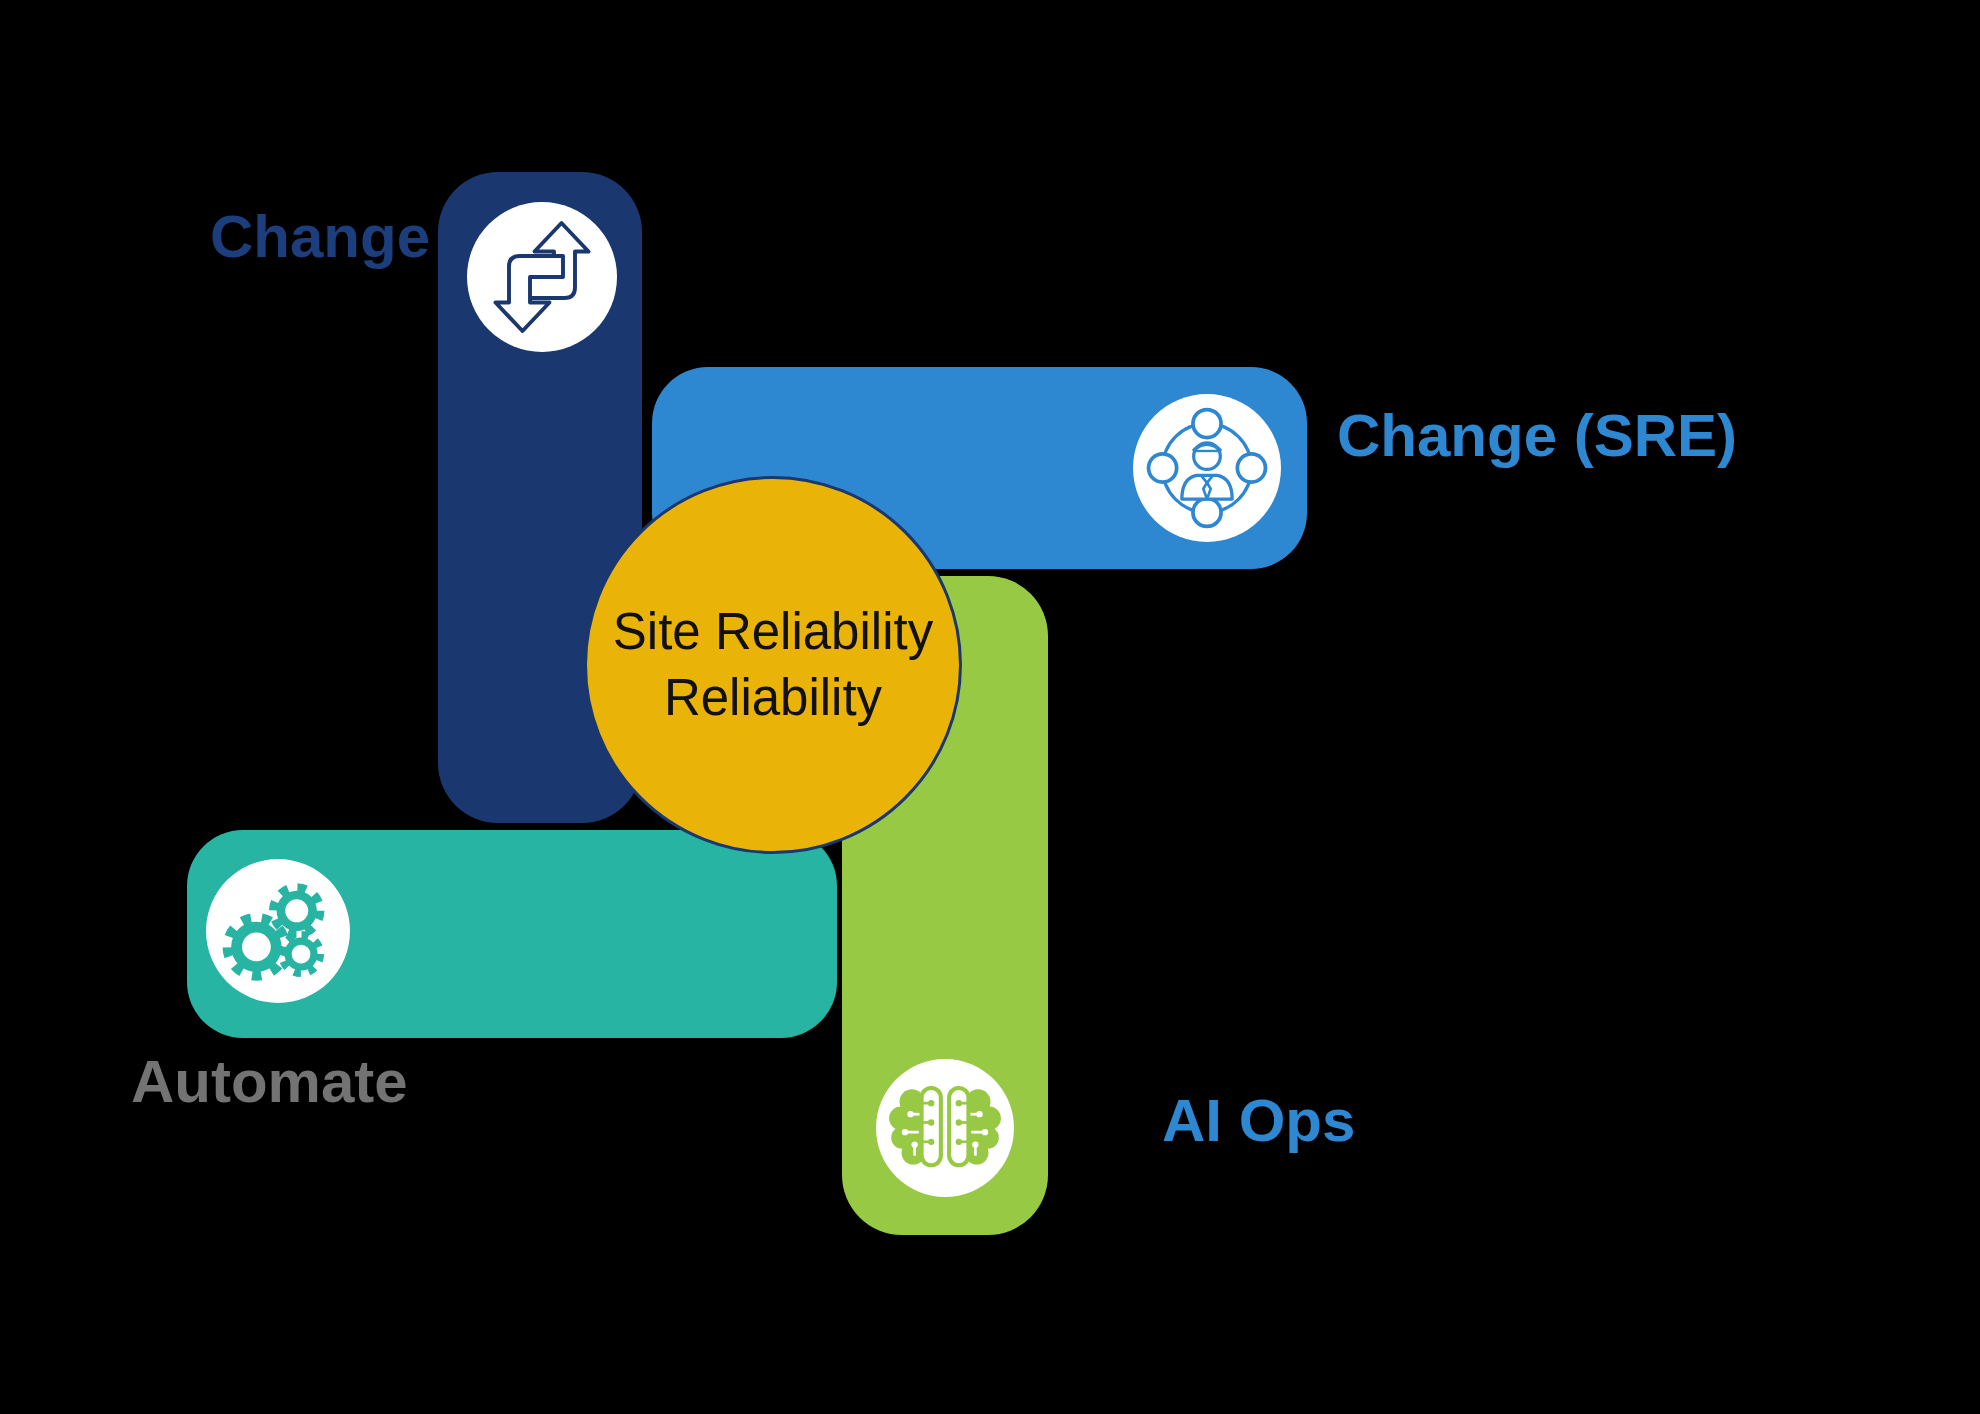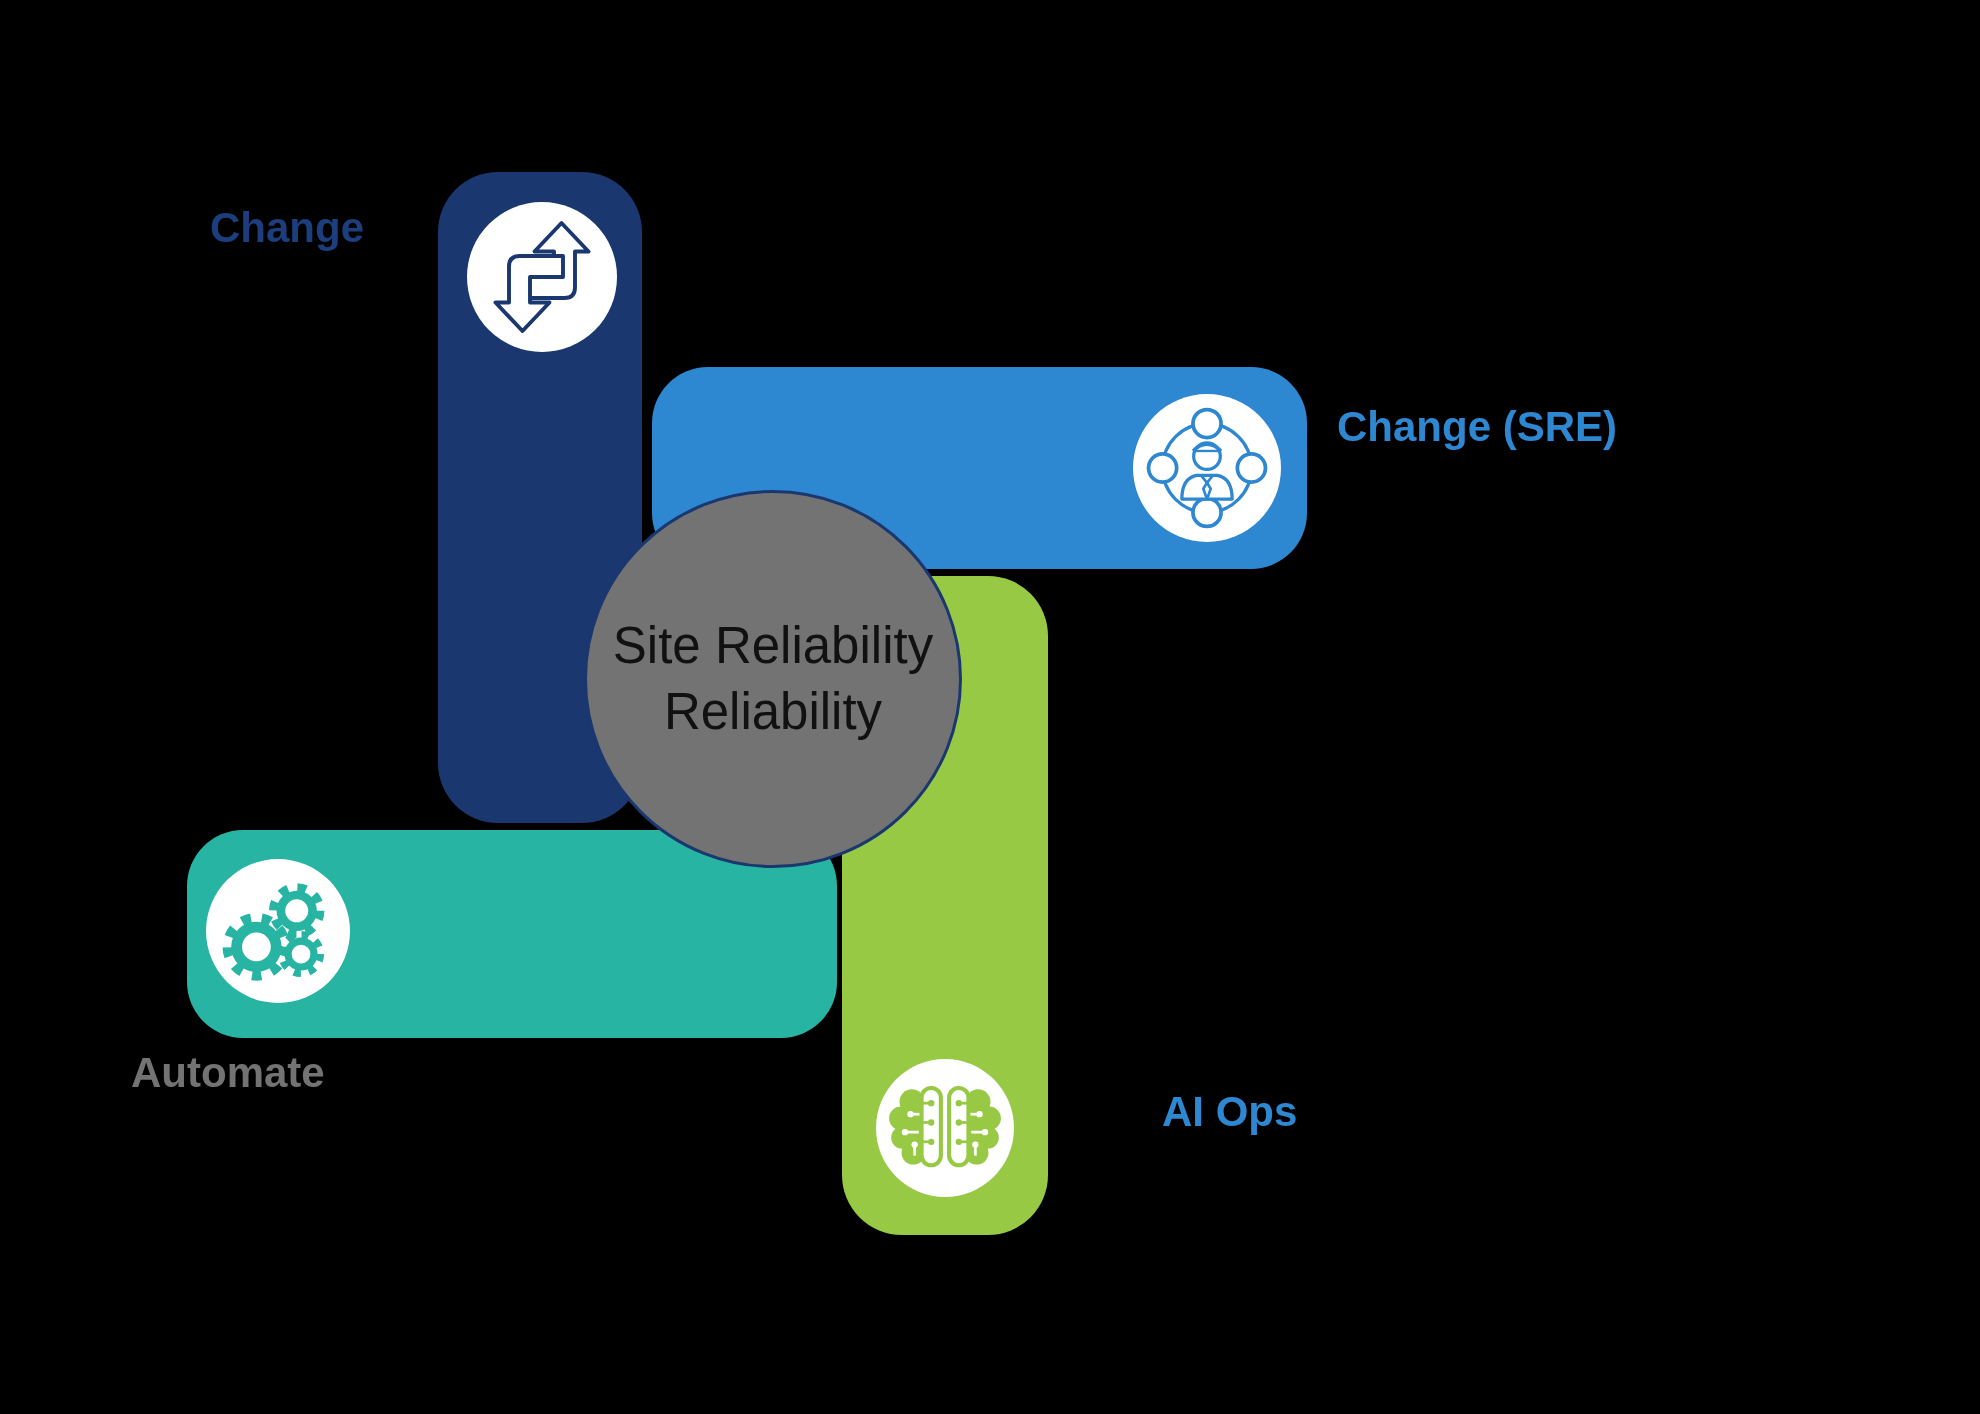--- a/index.html
+++ b/index.html
@@ -10,26 +10,26 @@
   .pill-skills  {left:652px;top:367px;width:655px;height:202px;border-radius:56px;background:#2e87d1;}
   .pill-automate{left:187px;top:830px;width:650px;height:208px;border-radius:56px;background:#28b4a3;}
   .pill-aiops   {left:842px;top:576px;width:206px;height:659px;border-radius:60px;background:#98c945;}
   .icon-circle{position:absolute;background:#fff;border-radius:50%;display:flex;
                align-items:center;justify-content:center;}
   .ic-change  {left:467px;top:202px;width:150px;height:150px;}
   .ic-skills  {left:1133px;top:394px;width:148px;height:148px;}
   .ic-automate{left:206px;top:859px;width:144px;height:144px;}
   .ic-aiops   {left:876px;top:1059px;width:138px;height:138px;}
   .icon-circle svg{width:100%;height:100%;display:block;}
-  .center-circle{position:absolute;left:584px;top:490px;width:378px;height:378px;
-                 background:#737373;border:3px solid #1a386f;border-radius:50%;box-sizing:border-box;
+  .center-circle{position:absolute;left:584px;top:476px;width:378px;height:378px;
+                 background:#eab308;border:3px solid #1a386f;border-radius:50%;box-sizing:border-box;
                  display:flex;flex-direction:column;align-items:center;justify-content:center;}
   .center-circle span{display:block;color:#111;font-size:51px;line-height:66px;
                       font-weight:400;white-space:nowrap;}
-  .node-label{position:absolute;font-size:42px;font-weight:600;line-height:1;white-space:nowrap;}
+  .node-label{position:absolute;font-size:60px;font-weight:600;line-height:1;white-space:nowrap;}
   .lbl-change  {left:210px;top:207px;color:#1c3e7d;}
   .lbl-skills  {left:1337px;top:406px;color:#2e87d1;}
   .lbl-automate{left:131px;top:1052px;color:#737373;}
   .lbl-aiops   {left:1162px;top:1091px;color:#2e87d1;}
 </style>
 </head>
 <body>
 
 <div class="stage">
 

